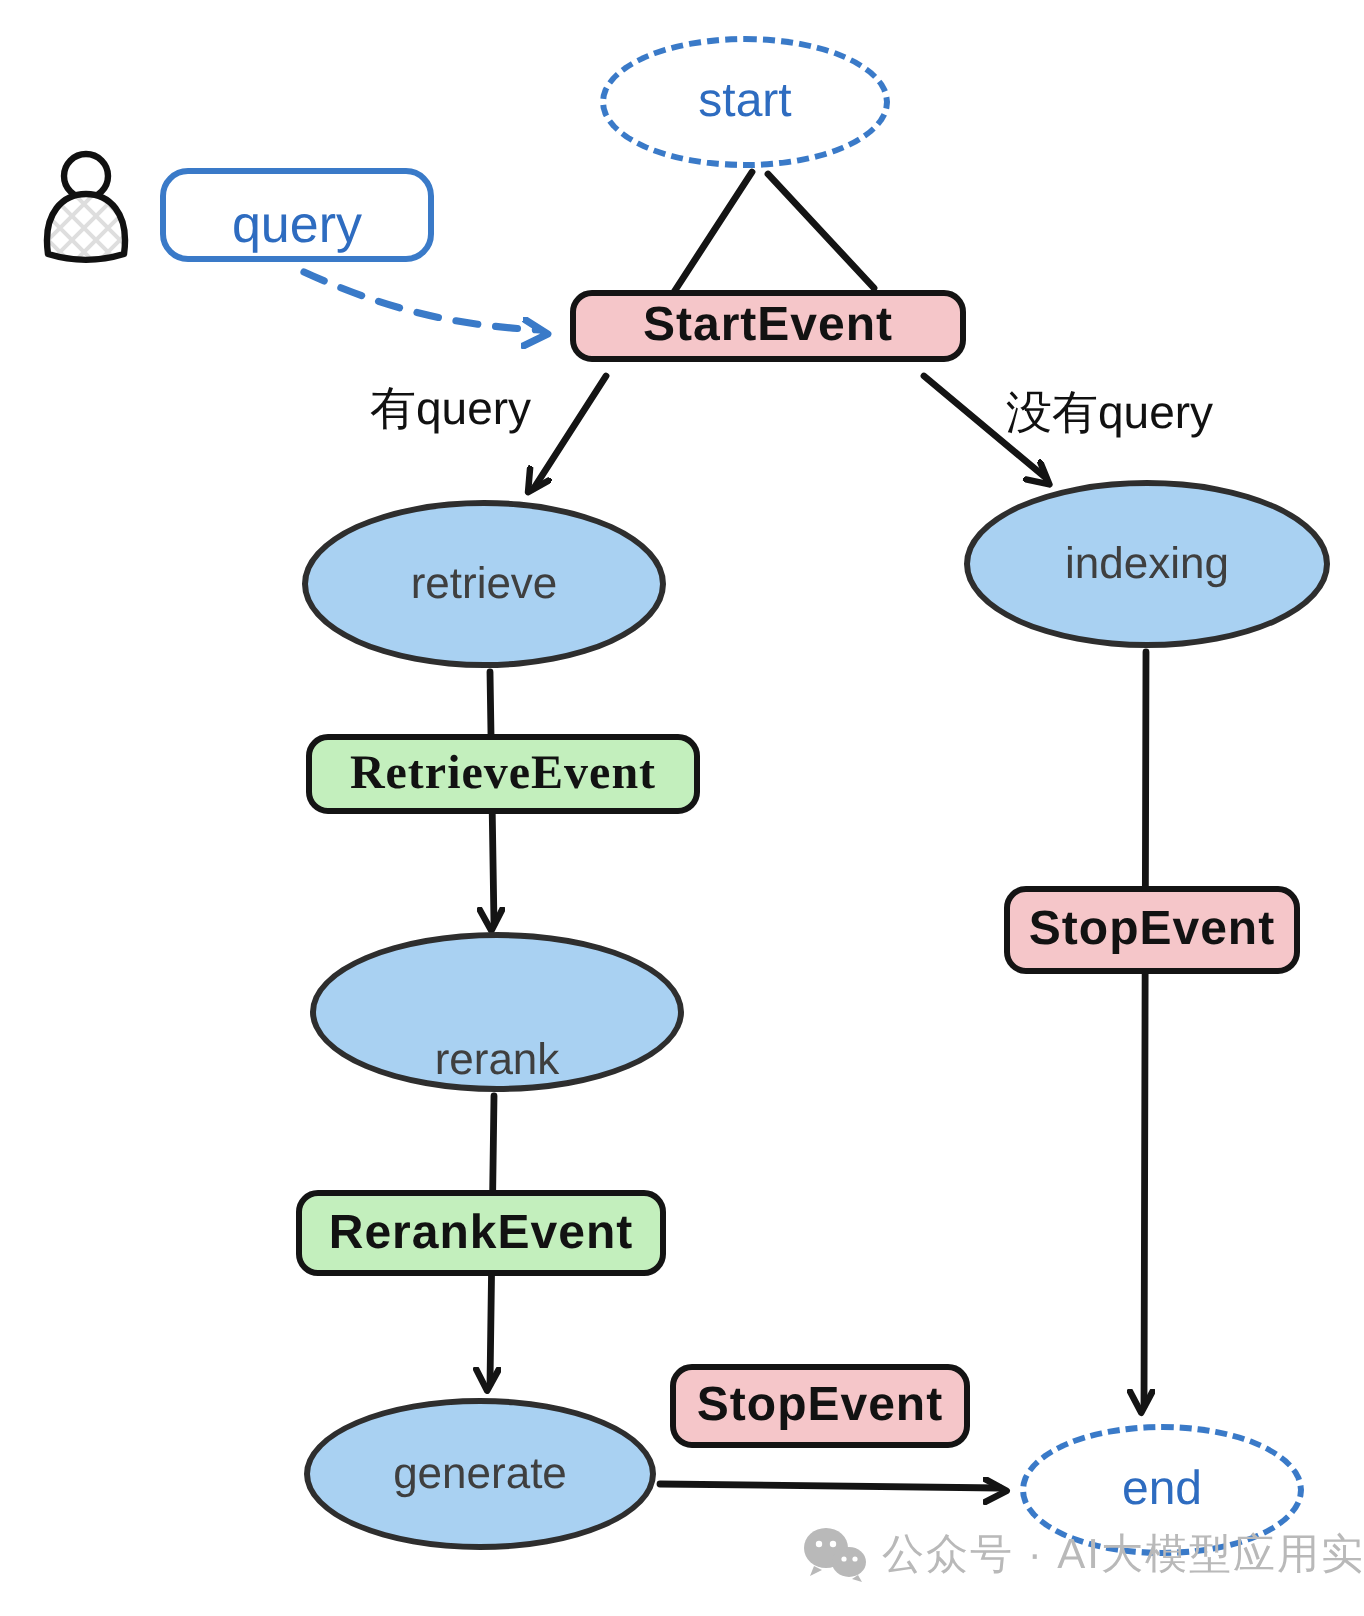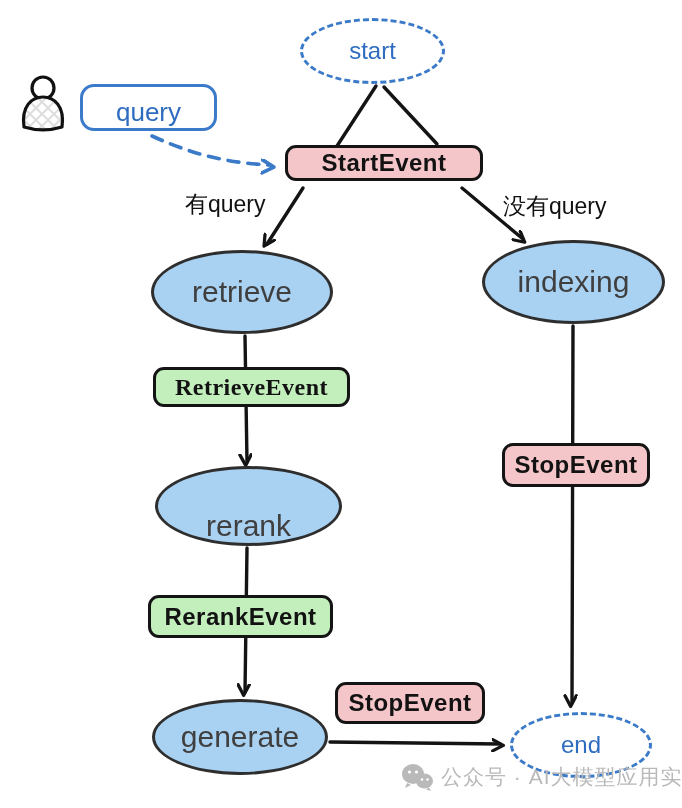--- a/index.html
+++ b/index.html
@@ -27,21 +27,21 @@
     align-items: center;
     justify-content: center;
     box-sizing: border-box;
     white-space: nowrap;
   }
   .ellipse {
     background: #a9d1f2;
     border: 3px solid #2e2e2e;
     border-radius: 50%;
     color: #3f3f3f;
-    font-size: 30px;
+    font-size: 22px;
   }
   .dashed-ellipse {
     background: #ffffff;
     border: 3px dashed #3a7ac8;
     border-radius: 50%;
     color: #2e6cc0;
     font-size: 24px;
   }
   .event-box {
     border: 3px solid #141414;

